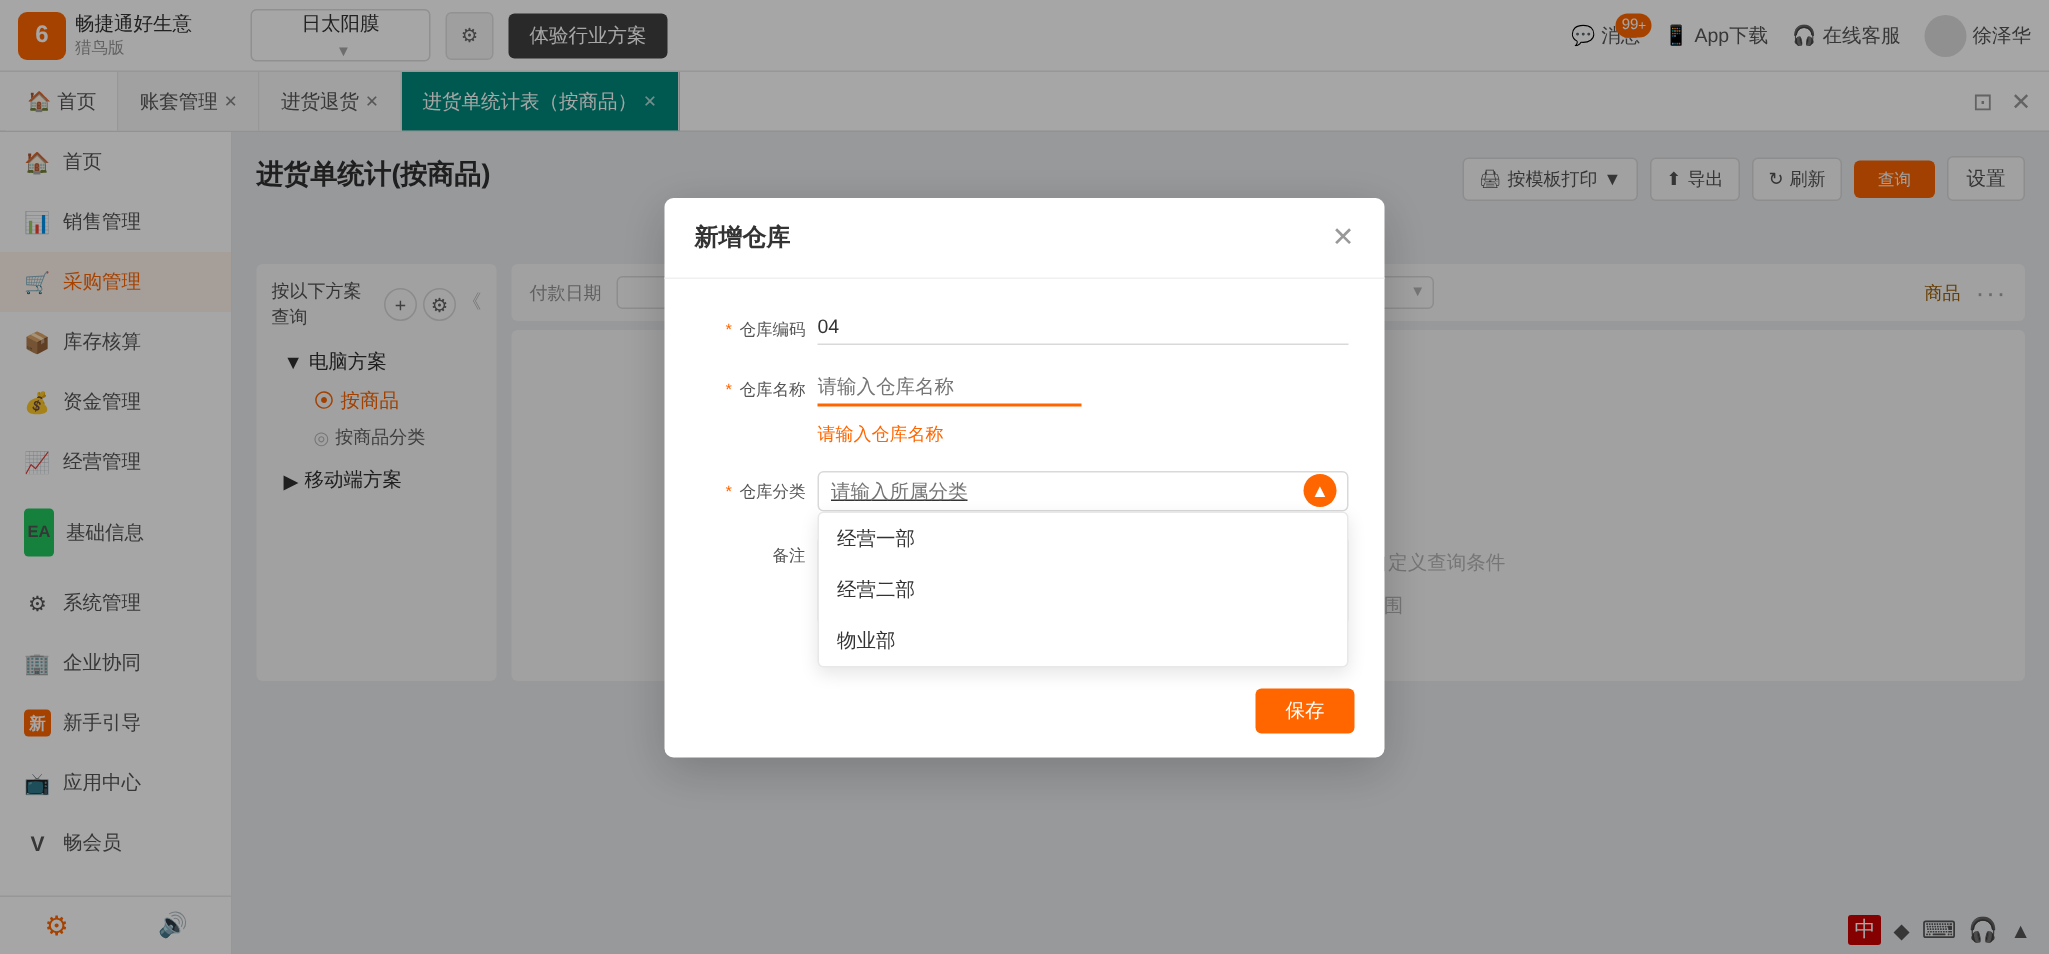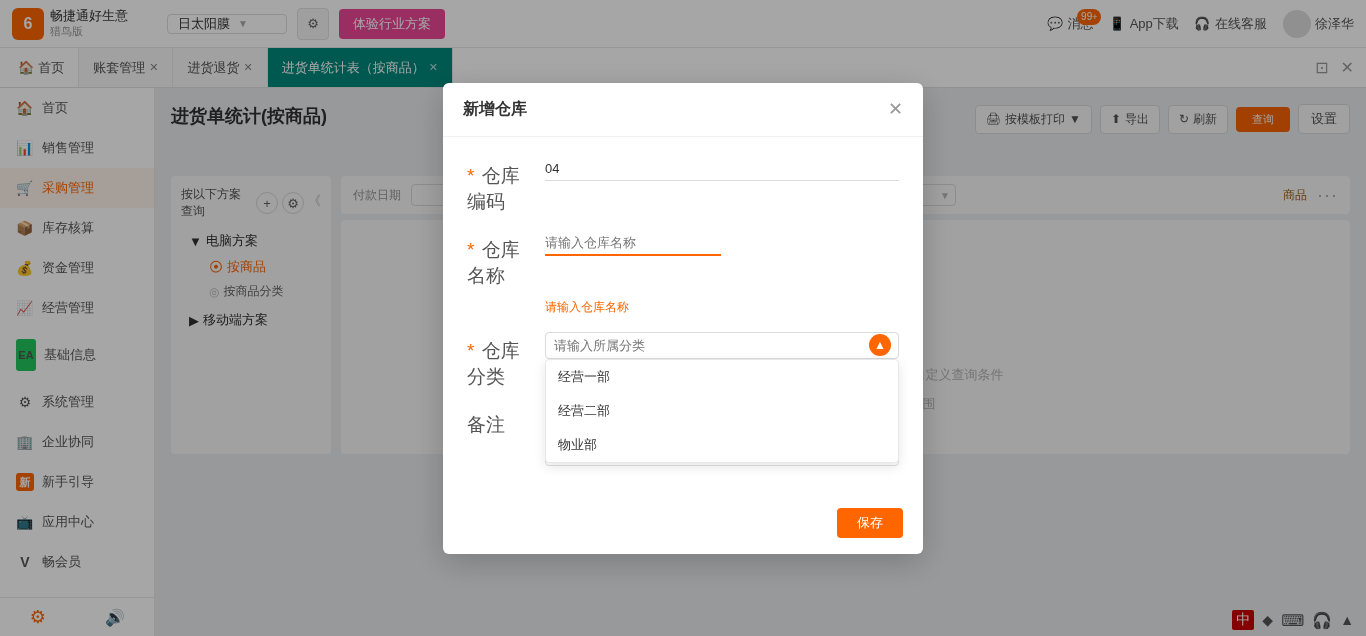--- a/index.html
+++ b/index.html
@@ -35,30 +35,30 @@
     .topbar-middle {
       flex: 1;
       display: flex;
       align-items: center;
       gap: 10px;
     }
     .store-select {
       display: flex; align-items: center; gap: 4px;
       background: #fff; border: 1px solid #ddd; border-radius: 4px;
       padding: 0 10px; cursor: pointer; min-width: 120px;
-      color: #333; font-size: 13px;
+      color: #333; font-size: 13px; flex-direction: column;
     }
     .store-select .arrow { color: #aaa; font-size: 10px; margin-left: 4px; }
     .gear-btn {
       width: 32px; height: 32px;
       background: #f5f5f5; border: 1px solid #e0e0e0; border-radius: 4px;
       display: flex; align-items: center; justify-content: center; cursor: pointer; color: #666;
     }
     .trial-btn {
-      background: #ec4899; color: #fff; border: none; border-radius: 4px;
+      background: #404040; color: #fff; border: none; border-radius: 4px;
       padding: 6px 14px; font-size: 13px; cursor: pointer;
     }
     .topbar-right {
       display: flex; align-items: center; gap: 16px;
     }
     .topbar-right-item {
       display: flex; align-items: center; gap: 4px;
       font-size: 13px; color: #555; cursor: pointer; position: relative;
     }
     .badge {
@@ -167,37 +167,37 @@
     }
     .dialog-header {
       padding: 16px 20px; border-bottom: 1px solid #f0f0f0;
       display: flex; align-items: center; justify-content: space-between;
     }
     .dialog-title { font-size: 16px; font-weight: bold; color: #333; }
     .dialog-close { cursor: pointer; color: #999; font-size: 18px; line-height: 1; }
     .dialog-body { padding: 20px 24px 16px; }
     .form-row { display: flex; align-items: flex-start; margin-bottom: 16px; gap: 8px; }
     .form-label {
-      width: 70px; font-size: 19px; color: #555; 
+      width: 70px; font-size: 11px; color: #555; text-align: right;
       padding-top: 6px; flex-shrink: 0;
     }
     .required { color: #f60; margin-right: 2px; }
     .form-control {
       flex: 1; border: none; border-bottom: 1px solid #d9d9d9;
       padding: 4px 0; font-size: 13px; outline: none; color: #333;
     }
     .form-control.error { border-bottom-color: #f60; }
     .error-msg { color: #f60; font-size: 12px; margin-top: 2px; }
     .form-control-wrap { flex: 1; position: relative; }
     .category-input-wrap {
       flex: 1; position: relative;
     }
     .category-input {
       width: 100%; border: 1px solid #d9d9d9; border-radius: 4px;
-      padding: 5px 16px 5px 8px; font-size: 13px; outline: none; color: #333;
+      padding: 5px 16px 5px 8px; font-size: 13px; outline: none; color: #333; text-decoration: underline;
     }
     .category-arrow {
       position: absolute; right: 8px; top: 50%; transform: translateY(-50%);
       width: 22px; height: 22px; background: #f60; border-radius: 50%;
       display: flex; align-items: center; justify-content: center;
       color: #fff; font-size: 12px; cursor: pointer;
     }
     .dropdown-list {
       position: absolute; top: 100%; left: 0; right: 0;
       background: #fff; border: 1px solid #e8e8e8; border-radius: 4px;

